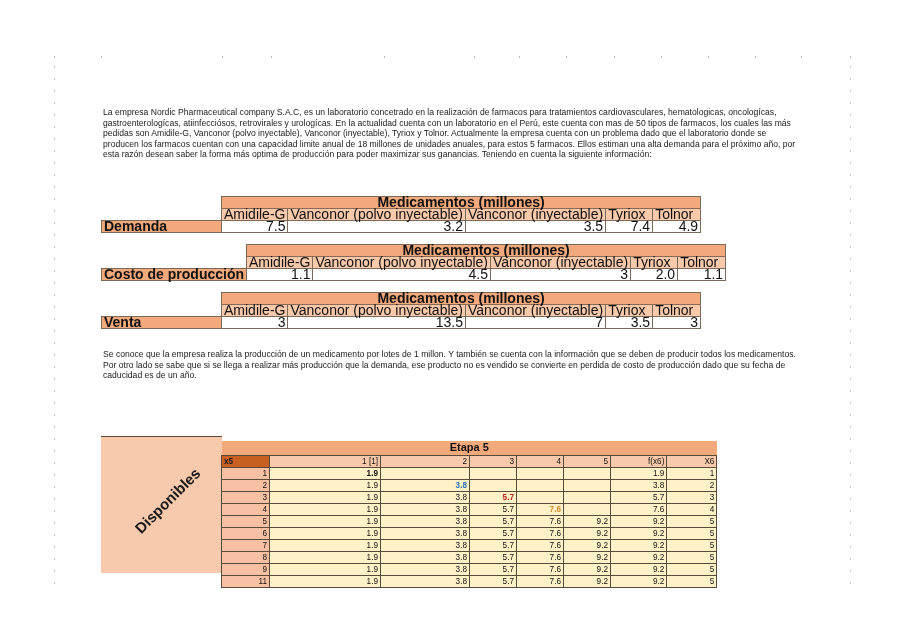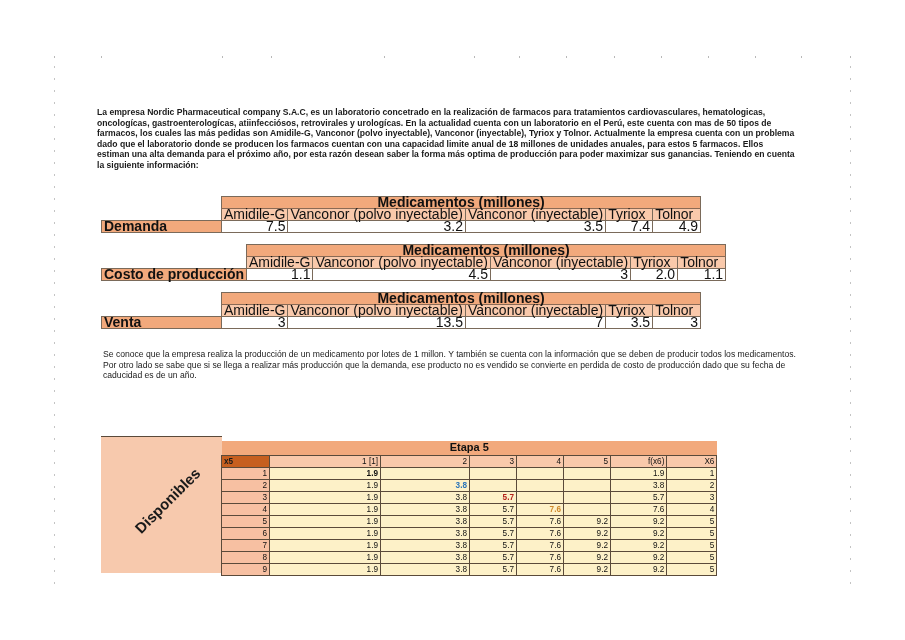--- a/index.html
+++ b/index.html
@@ -3,21 +3,21 @@
 <meta charset="utf-8">
 <style>
   * { box-sizing: border-box; margin: 0; padding: 0; }
   html, body { width: 905px; height: 640px; background: #ffffff; overflow: hidden; }
   body { position: relative; font-family: "Liberation Sans", sans-serif; color: #111; }
 
   .dots-row { position: absolute; left: 0; width: 905px; height: 2px; }
   .dot { position: absolute; width: 1px; height: 2px; background: #b8b8b8; }
 
   .paragraph { position: absolute; font-size: 8.6px; line-height: 10.6px; color: #1a1a1a; }
-  #para1 { left: 97px; top: 107px; width: 700px; font-weight: bold; }
+  #para1 { left: 103px; top: 107px; width: 700px; }
   #para2 { left: 103px; top: 349px; width: 700px; }
 
   table { border-collapse: collapse; position: absolute; font-size: 14px; }
   td { height: 12px; padding: 0 2px; white-space: nowrap; line-height: 11px; }
 
   .info-table td { border: 1px solid #7a6a5a; }
   .info-table .title-cell { background: #f2a97c; text-align: center; font-weight: bold; border-bottom: 1px solid #8a6a55; }
   .info-table .head-cell { background: #f9c9ab; text-align: left; }
   .info-table .val-cell { background: #ffffff; text-align: right; }
   .info-table .row-label { background: #f2a97c; font-weight: bold; text-align: left; }
@@ -257,14 +257,24 @@
     <td class="cell">1.9</td>
     <td class="cell">3.8</td>
     <td class="cell">5.7</td>
     <td class="cell">7.6</td>
     <td class="cell">9.2</td>
     <td class="cell">9.2</td>
     <td class="cell">5</td>
   </tr>
 
 
+  <tr>
+    <td class="idx">11</td>
+    <td class="cell">1.9</td>
+    <td class="cell">3.8</td>
+    <td class="cell">5.7</td>
+    <td class="cell">7.6</td>
+    <td class="cell">9.2</td>
+    <td class="cell">9.2</td>
+    <td class="cell">5</td>
+  </tr>
 </tbody>
   </table>
 
 </body></html>

